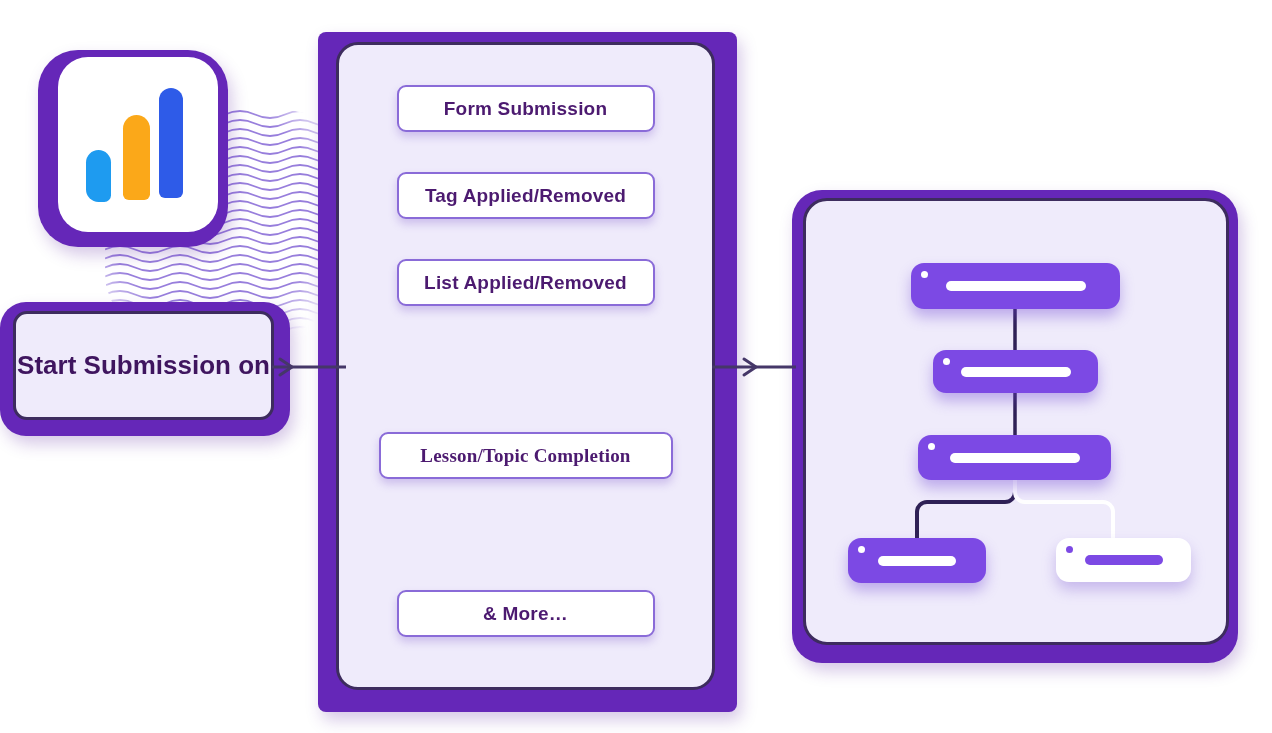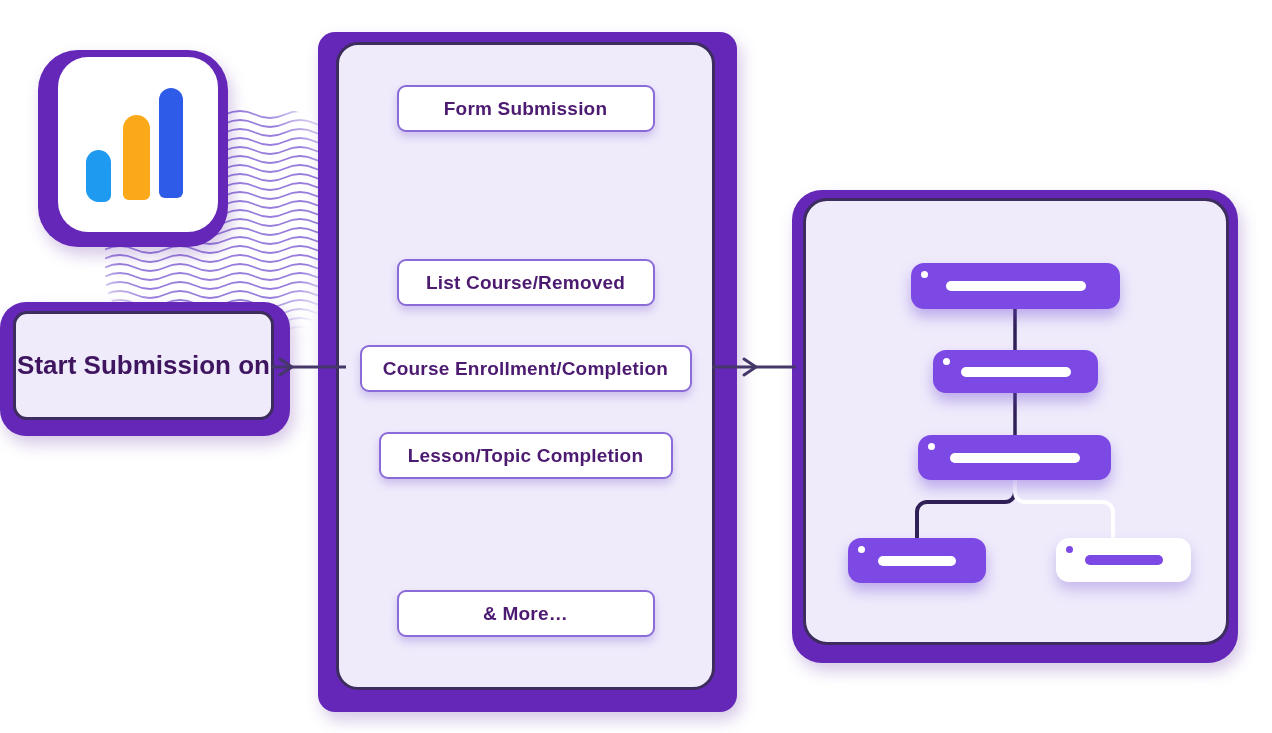--- a/index.html
+++ b/index.html
@@ -27,32 +27,32 @@
   
   .start-frame{left:0px;top:302px;width:290px;height:134px;border-radius:26px;}
   .start-inner{left:13px;top:9px;right:16px;bottom:16px;border-radius:14px;
     display:flex;align-items:center;justify-content:center;text-align:center;}
   .start-label{font-size:26px;font-weight:bold;color:#3F155F;line-height:1.3;}
   
   .connector{position:absolute;z-index:5;}
   .conn-1{left:272px;top:355px;}
   .conn-2{left:712px;top:355px;}
   
-  .mid-frame{left:318px;top:32px;width:419px;height:680px;border-radius:17px;}
+  .mid-frame{left:318px;top:32px;width:419px;height:680px;border-radius:8px;}
   .mid-inner{left:18px;top:10px;width:379px;height:648px;border-radius:22px;}
   .btn{
     position:absolute;left:50%;transform:translateX(-50%);
     height:47px;width:258px;background:#ffffff;border:2px solid #8A6BD8;border-radius:9px;
     display:flex;align-items:center;justify-content:center;
     font-size:19px;font-weight:600;color:#4C1A70;letter-spacing:.2px;
     box-shadow:0 5px 8px rgba(120,80,200,.28);box-sizing:border-box;white-space:nowrap;
     cursor:pointer;
   }
   .btn.wide{width:332px;}
-  .btn.mid{width:294px;}
+  .btn.mid{width:294px;font-family:Liberation Serif, serif;}
   .t0{top:40px}.t1{top:127px}.t2{top:214px}.t3{top:300px}.t4{top:387px}.t5{top:474px}.t6{top:545px}
   
   .flow-frame{left:792px;top:190px;width:446px;height:473px;border-radius:30px;}
   .flow-inner{left:11px;top:8px;width:426px;height:447px;border-radius:24px;}
   .flow-lines{position:absolute;left:0;top:0;z-index:1;}
   .node{
     position:absolute;background:#7C49E4;border-radius:13px;z-index:2;
     box-shadow:0 8px 14px rgba(109,66,210,.38);
   }
   .node.white{background:#ffffff;box-shadow:0 8px 14px rgba(140,110,215,.4);}
@@ -105,22 +105,22 @@
   </div>
 
   <svg class="connector conn-1" width="74" height="24">
     <path d="M0 12 H74" stroke="#453768" stroke-width="3" fill="none"></path>
     <path d="M8 4 L20 12 L8 20" stroke="#453768" stroke-width="3" fill="none" stroke-linecap="round" stroke-linejoin="round"></path>
   </svg>
 
   <div class="frame mid-frame">
     <div class="inner mid-inner">
       <div class="btn t0">Form Submission</div>
-      <div class="btn t2">List Course/Removed</div>
-      <div class="btn wide t3">Course Enrollment/Completion</div>
+      <div class="btn t1">Tag Applied/Removed</div>
+      <div class="btn t2">List Applied/Removed</div>
       <div class="btn mid t4">Lesson/Topic Completion</div>
       <div class="btn t6">&amp; More…</div>
     </div>
   </div>
 
   <svg class="connector conn-2" width="84" height="24">
     <path d="M0 12 H84" stroke="#453768" stroke-width="3" fill="none"></path>
     <path d="M32 4 L44 12 L32 20" stroke="#453768" stroke-width="3" fill="none" stroke-linecap="round" stroke-linejoin="round"></path>
   </svg>
 

